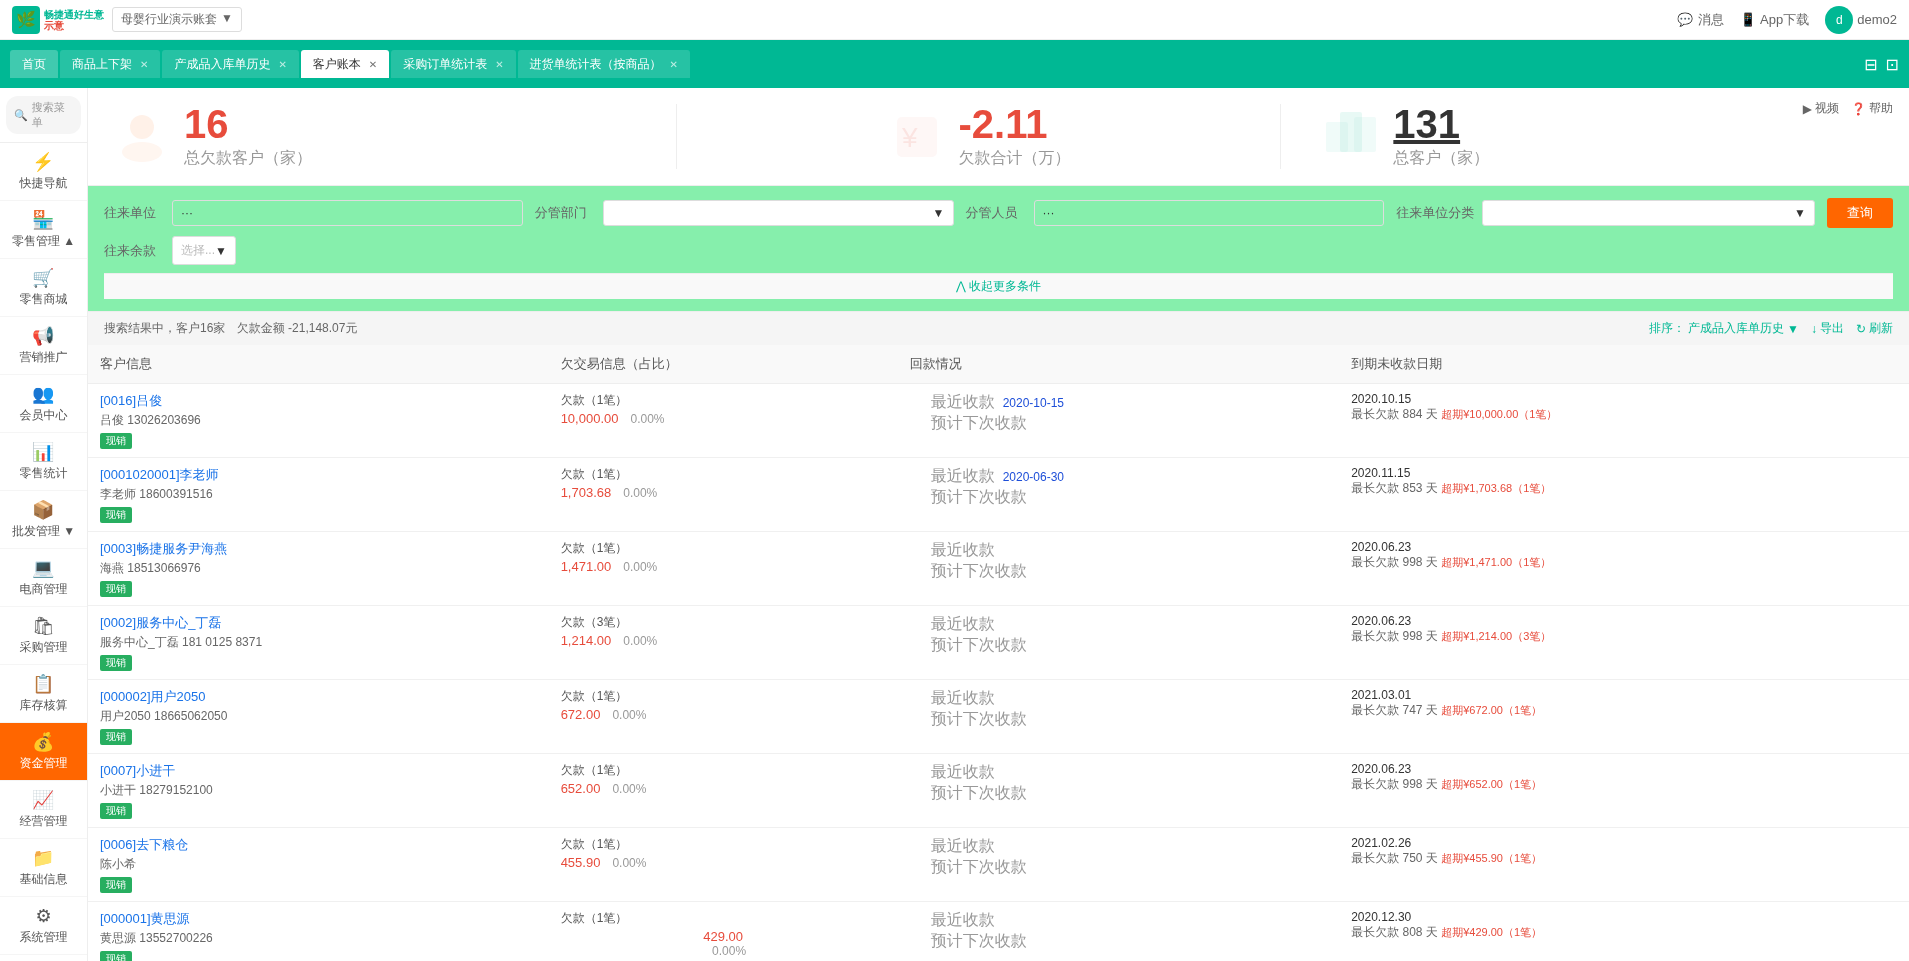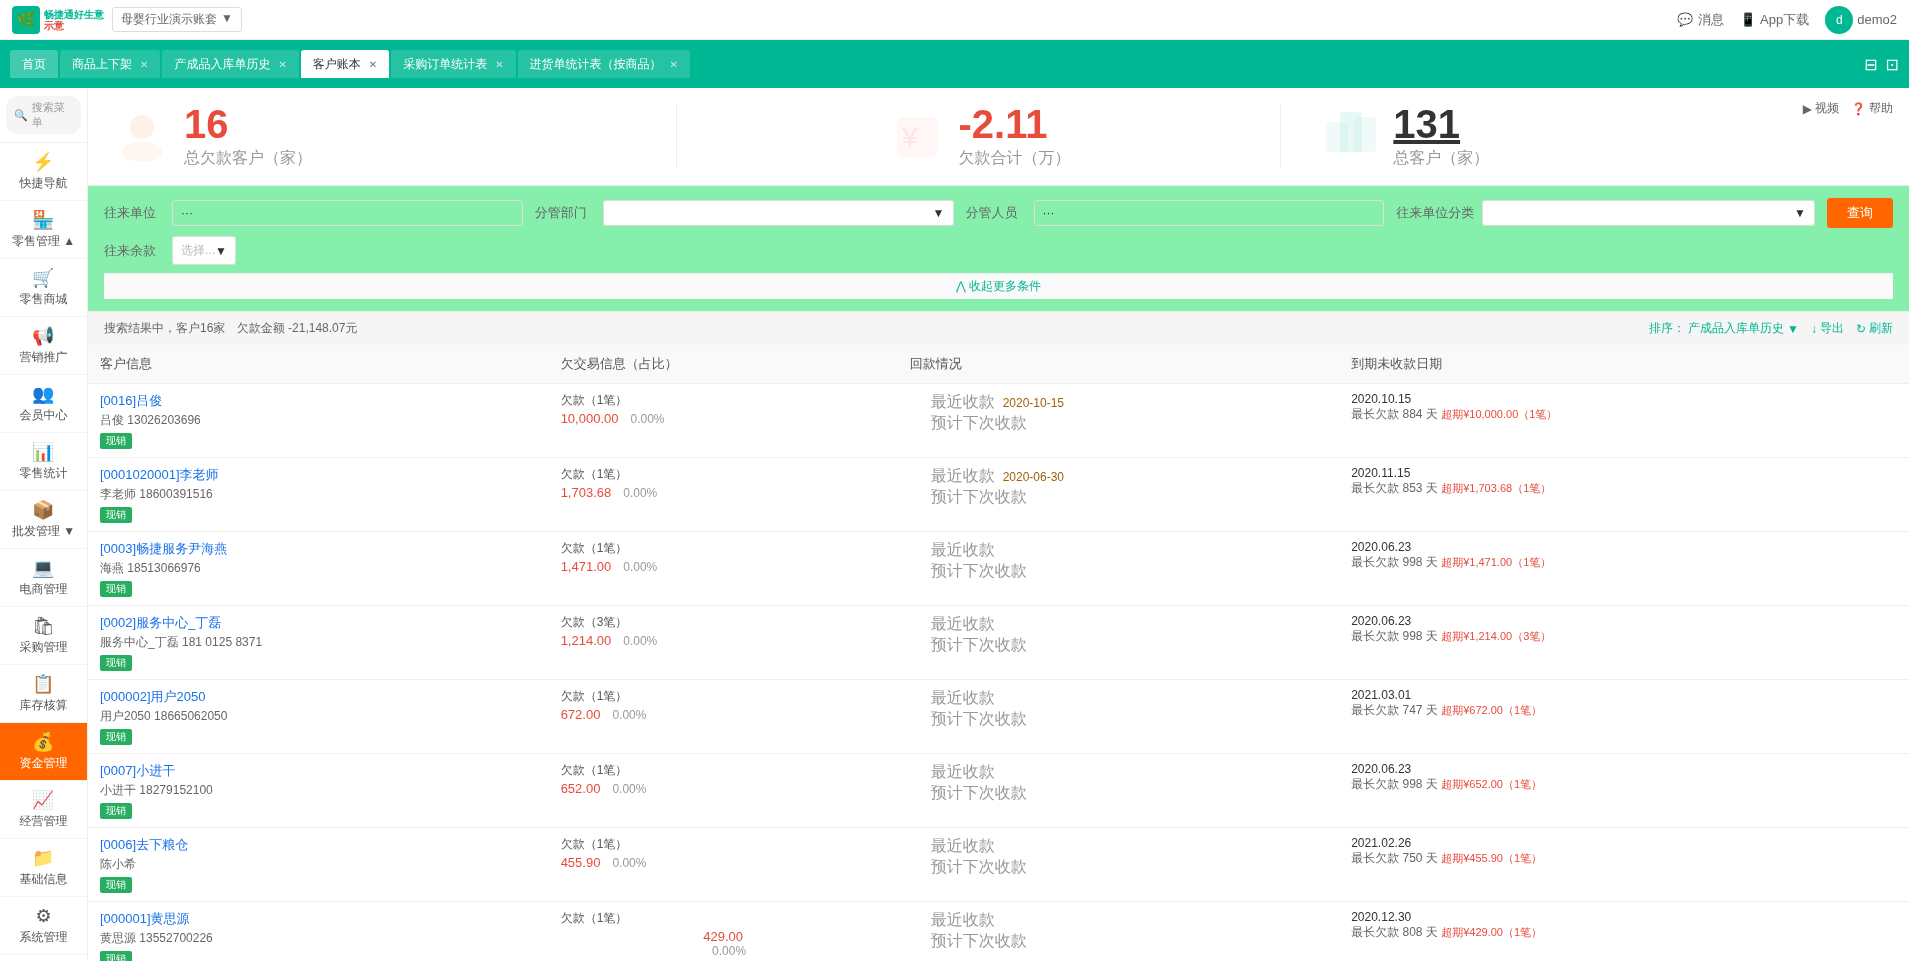--- a/index.html
+++ b/index.html
@@ -76,21 +76,21 @@
     tbody tr { border-bottom: 1px solid #f0f0f0; }
     td { padding: 8px 12px; vertical-align: top; font-size: 12px; }
     .customer-id { color: #1a73e8; cursor: pointer; font-size: 13px; }
     .customer-phone { color: #666; margin-top: 2px; }
     .badge { display: inline-block; background: #27ae60; color: #fff; font-size: 10px; padding: 1px 6px; border-radius: 2px; margin-top: 4px; }
     .amount-red { color: #e74c3c; font-size: 13px; }
     .amount-pct { color: #999; margin-left: 12px; font-size: 12px; }
     .debt-count { color: #555; font-size: 12px; margin-bottom: 2px; }
     .recovery-row { display: flex; align-items: center; gap: 8px; }
     .recovery-label { color: #999; font-size: 16px; margin-left: 21px; }
-    .recovery-date { color: #a16207; font-size: 12px; }
+    .recovery-date { color: #1d4ed8; font-size: 12px; }
     .date-col { color: #333; font-size: 12px; }
     .overdue-detail { color: #e74c3c; font-size: 11px; margin-top: 2px; cursor: pointer; text-align: center; }
     .overdue-days { color: #666; font-size: 12px; }
 
     
     ::-webkit-scrollbar { width: 6px; }
     ::-webkit-scrollbar-track { background: #f1f1f1; }
     ::-webkit-scrollbar-thumb { background: #ccc; border-radius: 3px; }
   </style>
 </head>

